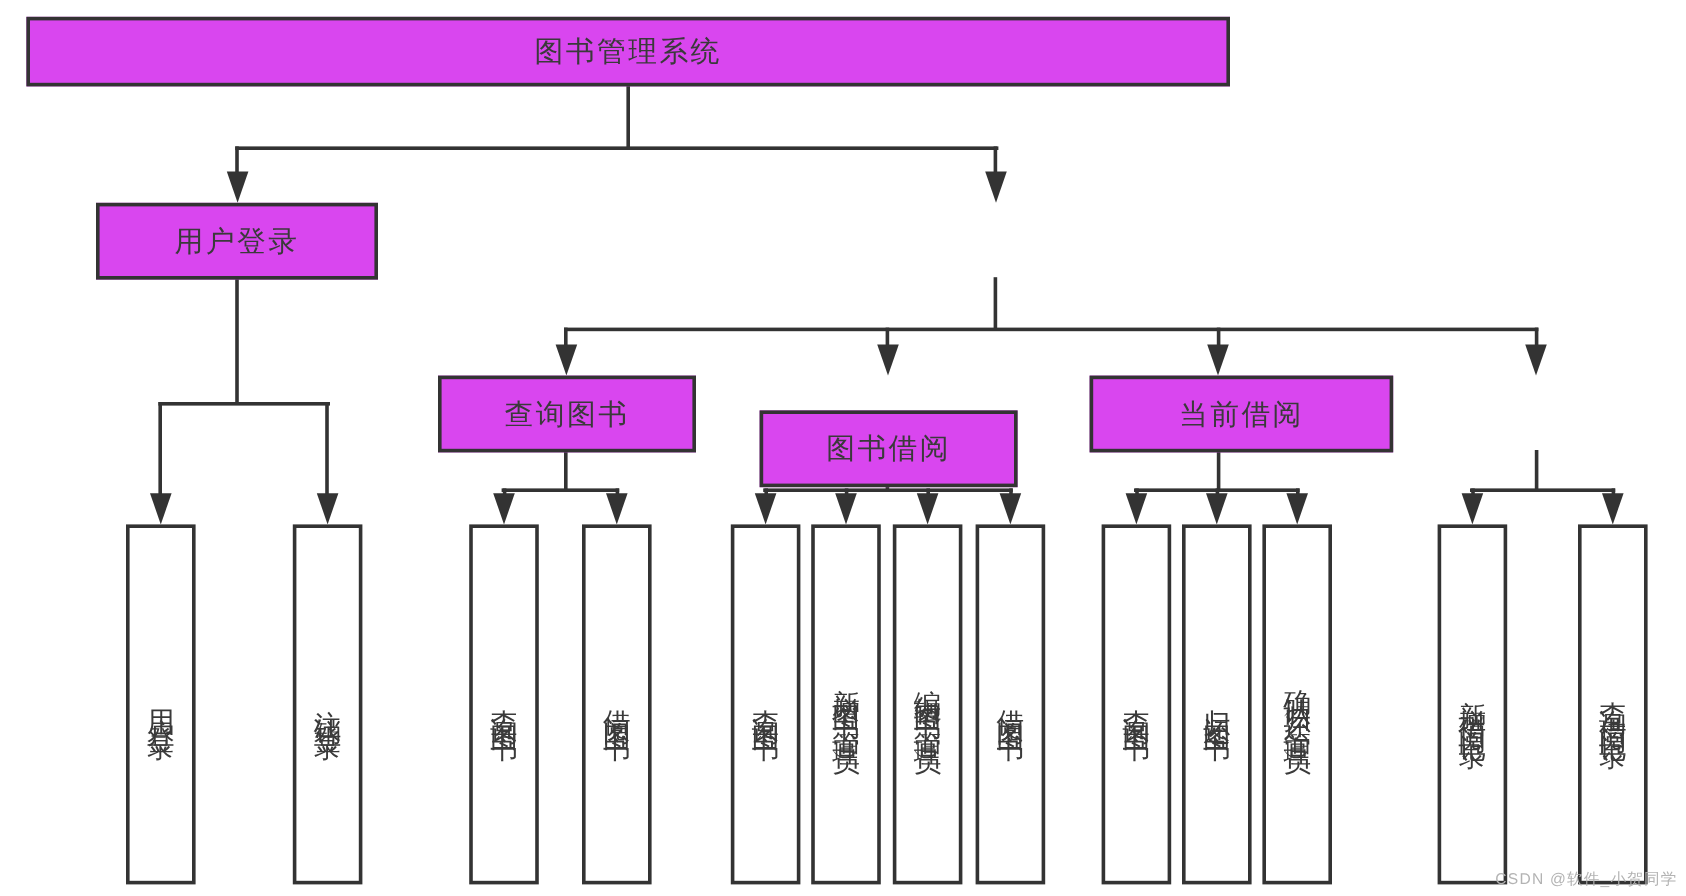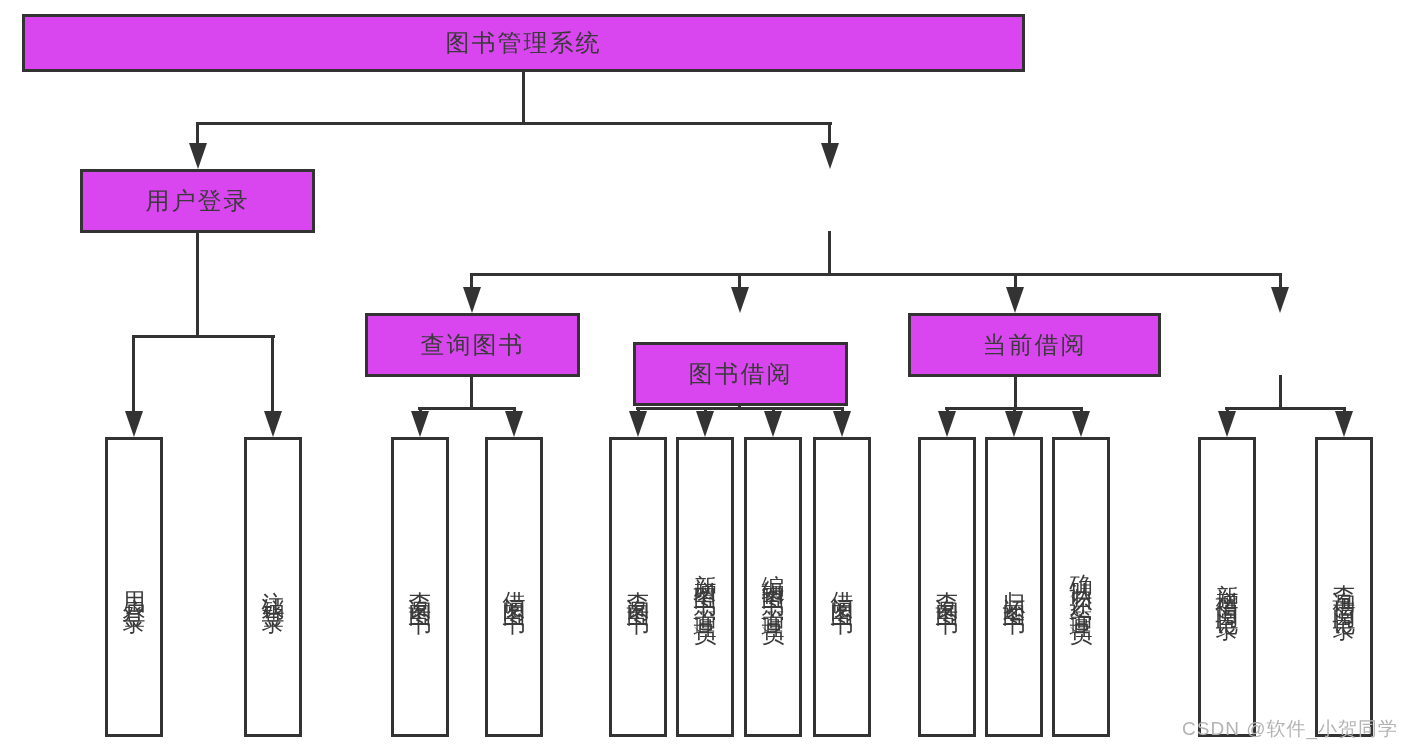--- a/index.html
+++ b/index.html
@@ -42,21 +42,21 @@
   #l-bb-add{left:676px;}
   #l-bb-edit{left:744px;}
   #l-bb-borrow{left:813px;}
   #l-cb-query{left:918px;}
   #l-cb-return{left:985px;}
   #l-cb-confirm{left:1052px;}
   #l-br-add{left:1198px;}
   #l-br-query{left:1315px;}
   .watermark{
     position:absolute;right:7px;bottom:5px;z-index:5;
-    font-size:19px;letter-spacing:1px;color:#b3b3b3;
+    font-size:13px;letter-spacing:1px;color:#b3b3b3;
   }
 </style>
 </head>
 <body>
 
 <div class="canvas">
 
   <div class="hbox" id="n-root">图书管理系统</div>
   <div class="hbox" id="n-user-login">用户登录</div>
   <div class="hbox" id="n-new-book-rec">查询图书</div>

